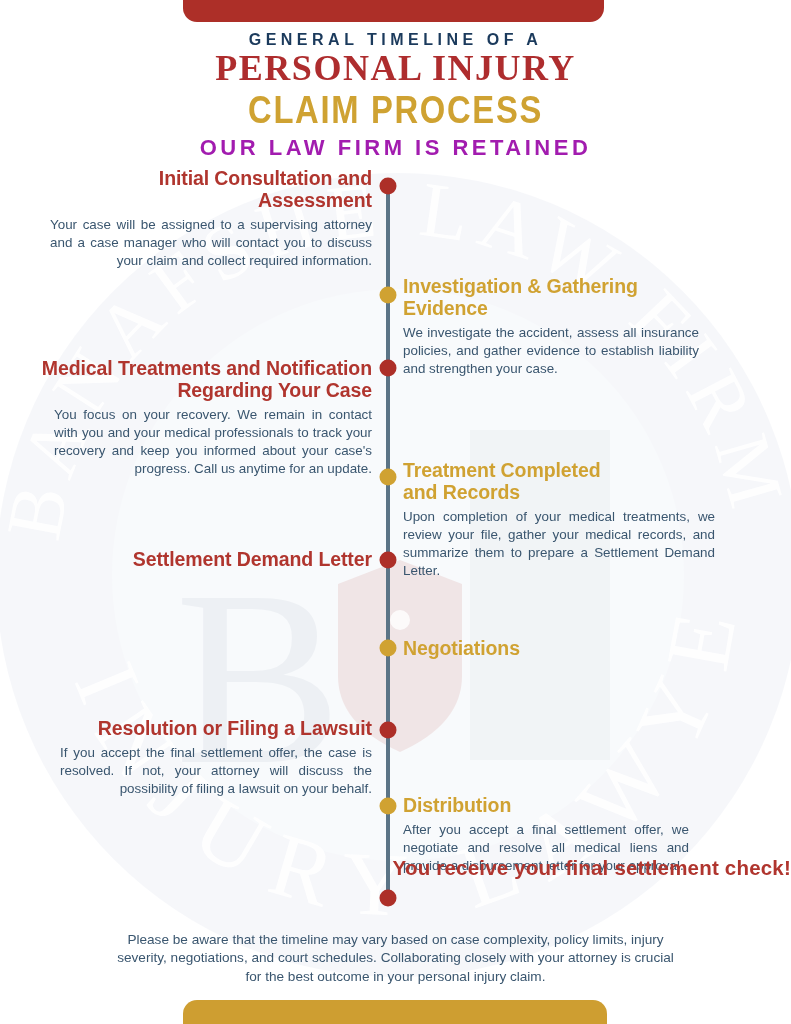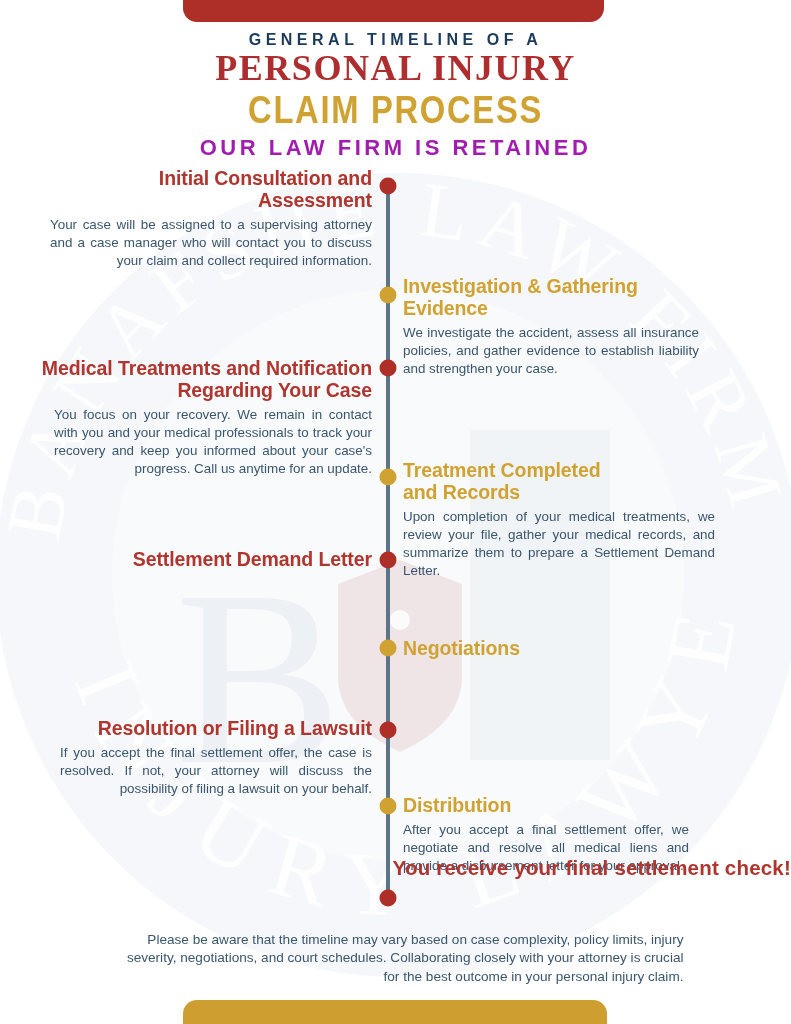--- a/index.html
+++ b/index.html
@@ -64,21 +64,21 @@
   .step.left .body{margin-left:auto;text-align-last:right;-moz-text-align-last:right;}
   .step.right .body{text-align-last:left;-moz-text-align-last:left;}
 
   
   .final-headline{
     position:absolute;top:856px;left:0;width:100%;text-align:right;
     color:#B0352E;font-size:20.5px;font-weight:bold;letter-spacing:.2px;
   }
   .disclaimer{
     position:absolute;top:931px;left:50%;transform:translateX(-50%);
-    width:576px;text-align:right;color:#3A566F;font-size:13.6px;line-height:1.36;
+    width:576px;text-align:center;color:#3A566F;font-size:13.6px;line-height:1.36;
   }
 </style>
 </head>
 <body>
 
 <div class="canvas">
 
   <svg class="layer watermark" width="791" height="1024" viewBox="0 0 791 1024" aria-hidden="true">
     <circle cx="398" cy="575" r="402" fill="#EEF1F5" opacity="0.55"></circle>
     <circle cx="398" cy="575" r="286" fill="#F8FAFC"></circle>

